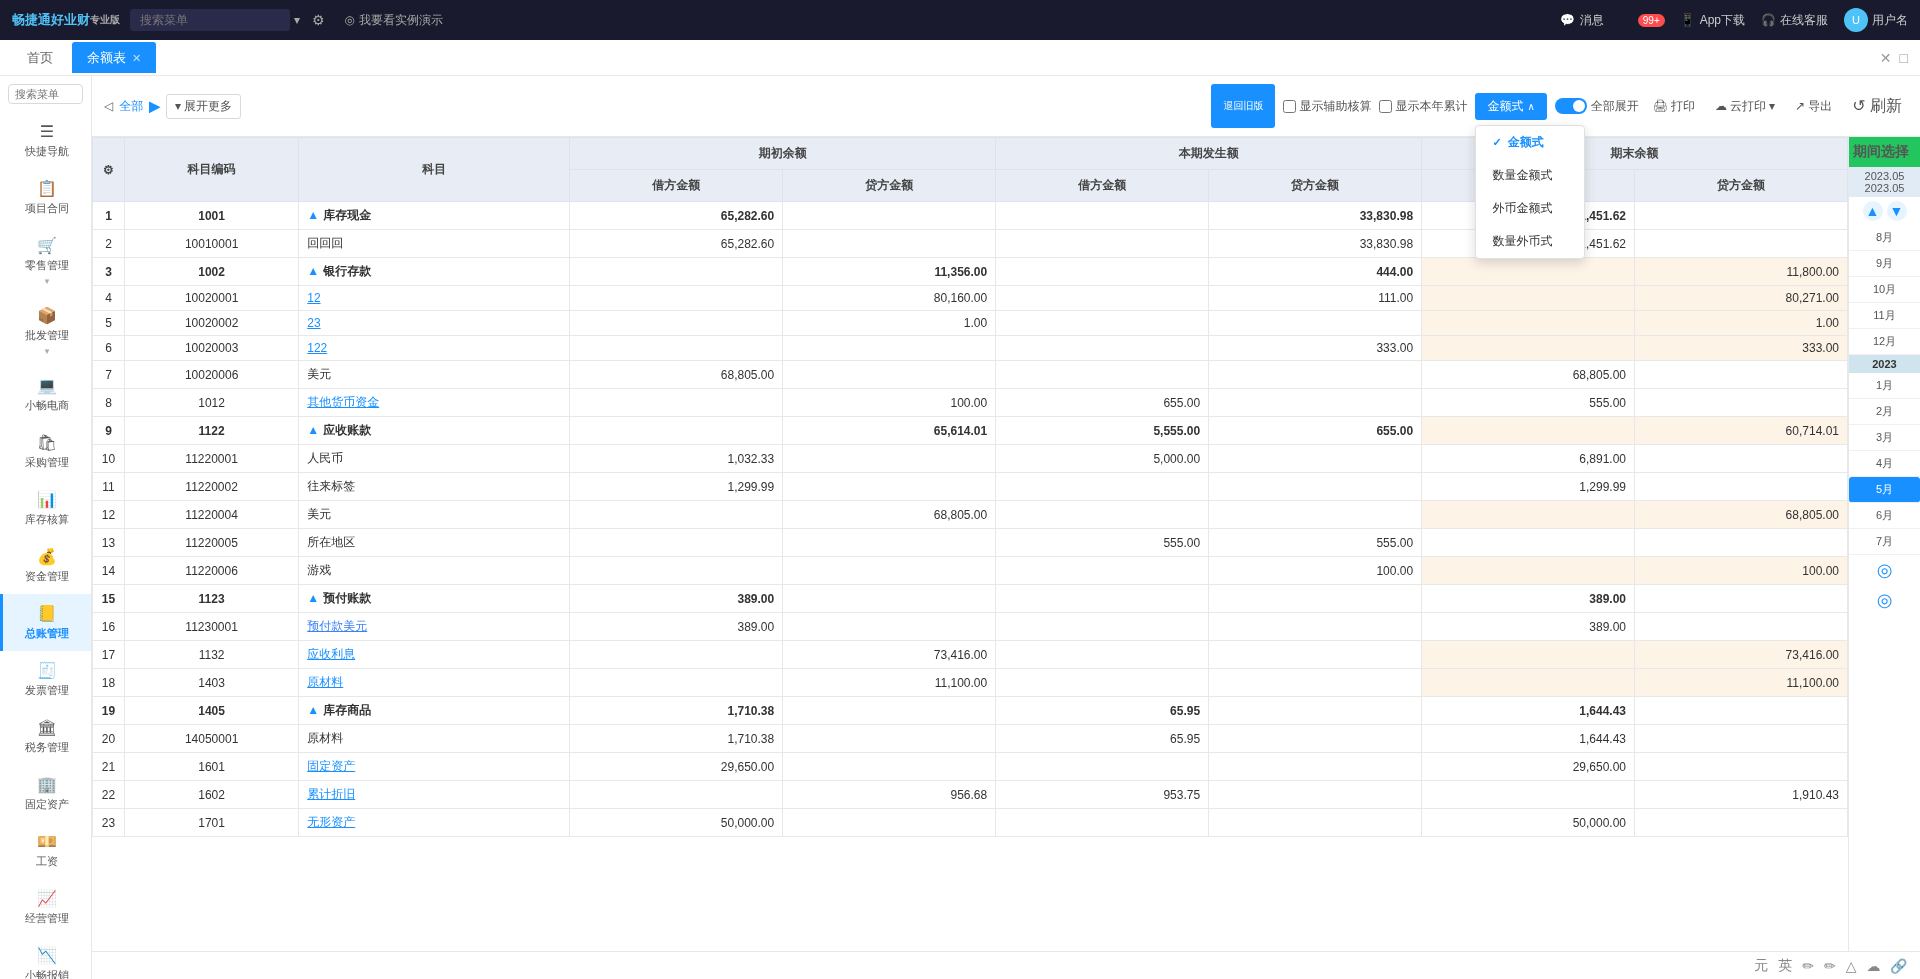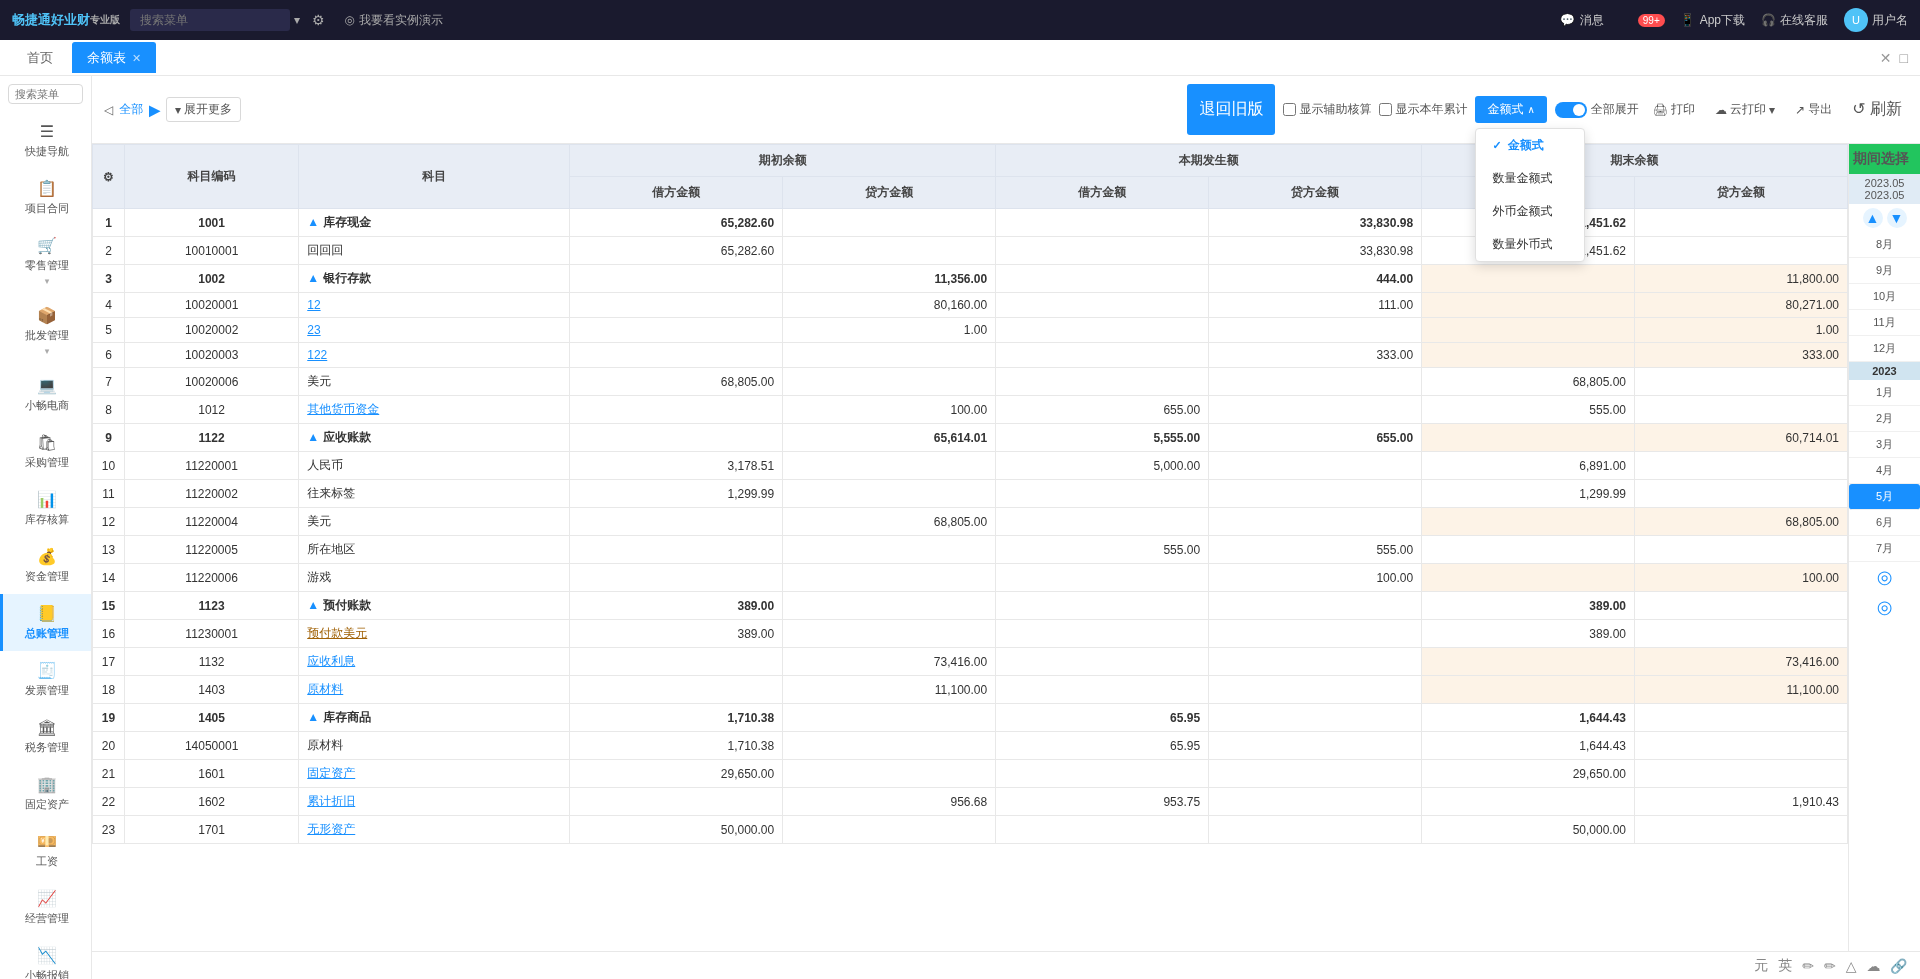--- a/index.html
+++ b/index.html
@@ -44,21 +44,21 @@
     .content-area { flex: 1; display: flex; flex-direction: column; overflow: hidden; background: #f5f5f5; }
 
     
     .toolbar { display: flex; align-items: center; background: #fff; padding: 8px 12px; gap: 8px; border-bottom: 1px solid #e8e8e8; flex-wrap: wrap; }
     .toolbar-left { display: flex; align-items: center; gap: 6px; }
     .breadcrumb-back { display: flex; align-items: center; gap: 4px; color: #666; font-size: 12px; cursor: pointer; }
     .breadcrumb-text { color: #1890ff; font-size: 12px; }
     .breadcrumb-arrow { color: #1890ff; font-size: 14px; font-weight: bold; cursor: pointer; }
     .expand-btn { display: flex; align-items: center; gap: 3px; color: #555; border: 1px solid #d9d9d9; border-radius: 3px; padding: 3px 8px; cursor: pointer; font-size: 12px; background: white; }
     .toolbar-right { margin-left: auto; display: flex; align-items: center; gap: 8px; }
-    .btn-rollback { background: #1890ff; color: white; border: none; border-radius: 3px; padding: 15px 12px; cursor: pointer; font-size: 16px; }
+    .btn-rollback { background: #1890ff; color: white; border: none; border-radius: 3px; padding: 15px 12px; cursor: pointer; font-size: 10px; }
     .checkbox-item { display: flex; align-items: center; gap: 3px; font-size: 12px; color: #555; cursor: pointer; }
     .checkbox-item input { cursor: pointer; }
     .btn-mode { display: flex; align-items: center; gap: 4px; background: #1890ff; color: white; border: none; border-radius: 3px; padding: 5px 12px; cursor: pointer; font-size: 12px; position: relative; }
     .btn-mode .arrow { font-size: 10px; }
     .toggle-wrap { display: flex; align-items: center; gap: 4px; font-size: 12px; color: #555; }
     .toggle { width: 32px; height: 16px; background: #1890ff; border-radius: 8px; position: relative; cursor: pointer; }
     .toggle::after { content: ''; position: absolute; width: 12px; height: 12px; background: white; border-radius: 50%; top: 2px; right: 2px; }
     .btn-action { display: flex; align-items: center; gap: 3px; color: #555; font-size: 12px; cursor: pointer; padding: 4px 6px; border-radius: 3px; }
     .btn-refresh { color: #555; font-size: 16px; cursor: pointer; padding: 4px 6px; }
 
@@ -433,21 +433,21 @@
                 <td class="td-num">65,614.01</td>
                 <td class="td-num">5,555.00</td>
                 <td class="td-num">655.00</td>
                 <td class="td-num highlighted"></td>
                 <td class="td-num highlighted">60,714.01</td>
               </tr>
               <tr>
                 <td>10</td>
                 <td class="td-code">11220001</td>
                 <td class="td-name">人民币</td>
-                <td class="td-num">3,178.51</td>
+                <td class="td-num">1,032.33</td>
                 <td class="td-num"></td>
                 <td class="td-num">5,000.00</td>
                 <td class="td-num"></td>
                 <td class="td-num">6,891.00</td>
                 <td class="td-num"></td>
               </tr>
               <tr>
                 <td>11</td>
                 <td class="td-code">11220002</td>
                 <td class="td-name">往来标签</td>
@@ -498,21 +498,21 @@
                 <td class="td-num">389.00</td>
                 <td class="td-num"></td>
                 <td class="td-num"></td>
                 <td class="td-num"></td>
                 <td class="td-num">389.00</td>
                 <td class="td-num"></td>
               </tr>
               <tr>
                 <td>16</td>
                 <td class="td-code">11230001</td>
-                <td class="td-name"><a href="#" style="color:#a16207; text-decoration:underline;">预付款美元</a></td>
+                <td class="td-name"><a href="#" style="color:#3b82f6; text-decoration:underline;">预付款美元</a></td>
                 <td class="td-num">389.00</td>
                 <td class="td-num"></td>
                 <td class="td-num"></td>
                 <td class="td-num"></td>
                 <td class="td-num">389.00</td>
                 <td class="td-num"></td>
               </tr>
               <tr>
                 <td>17</td>
                 <td class="td-code">1132</td>

